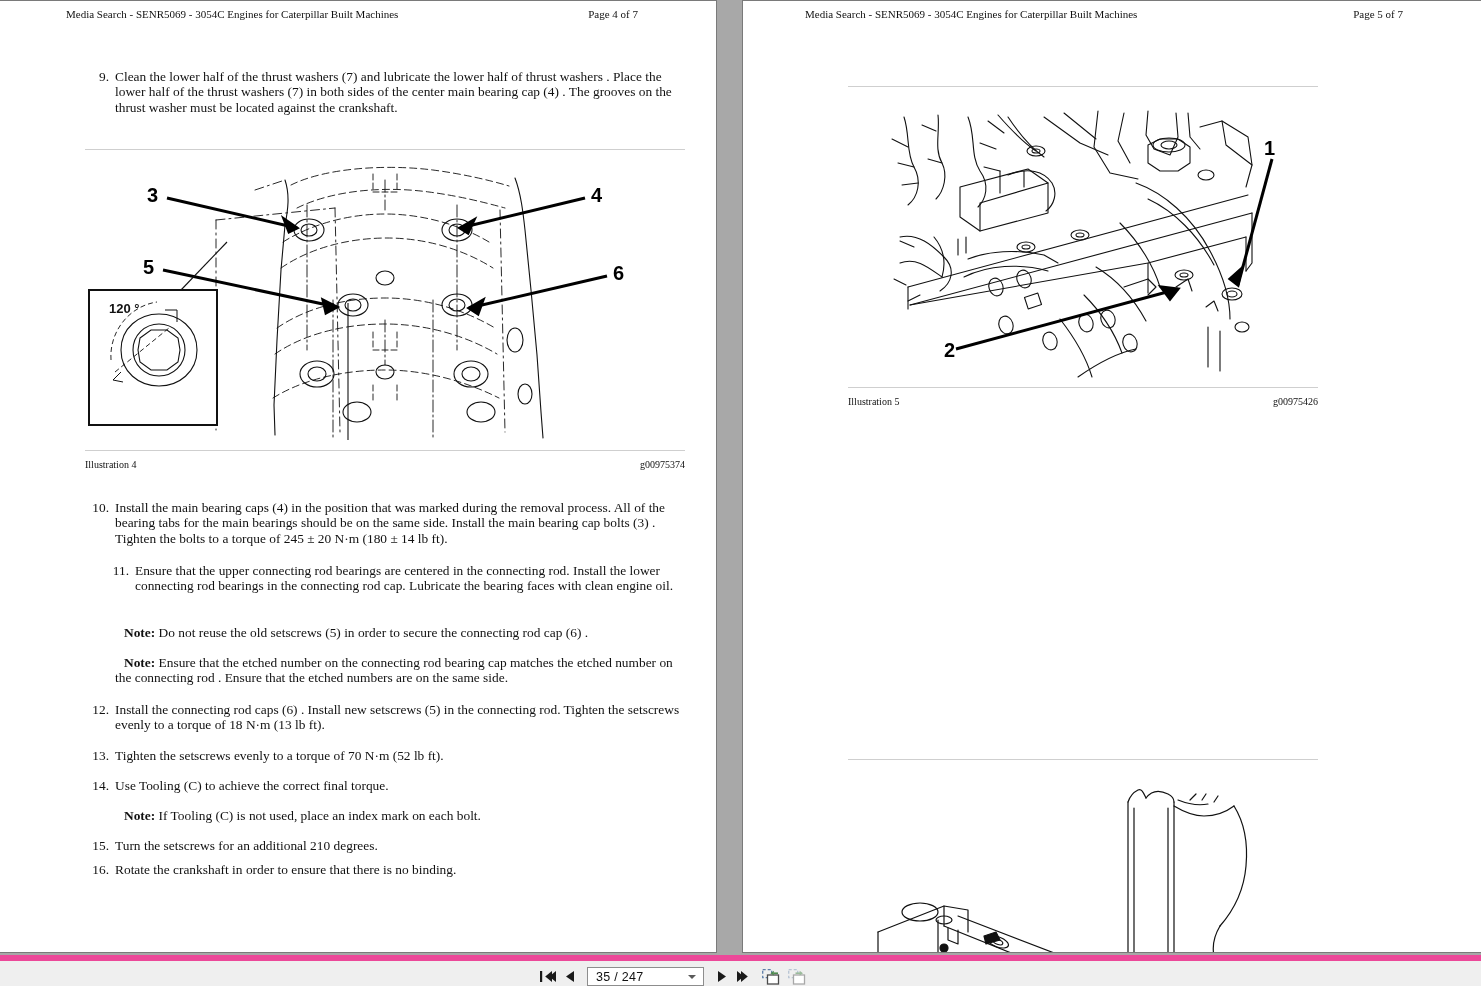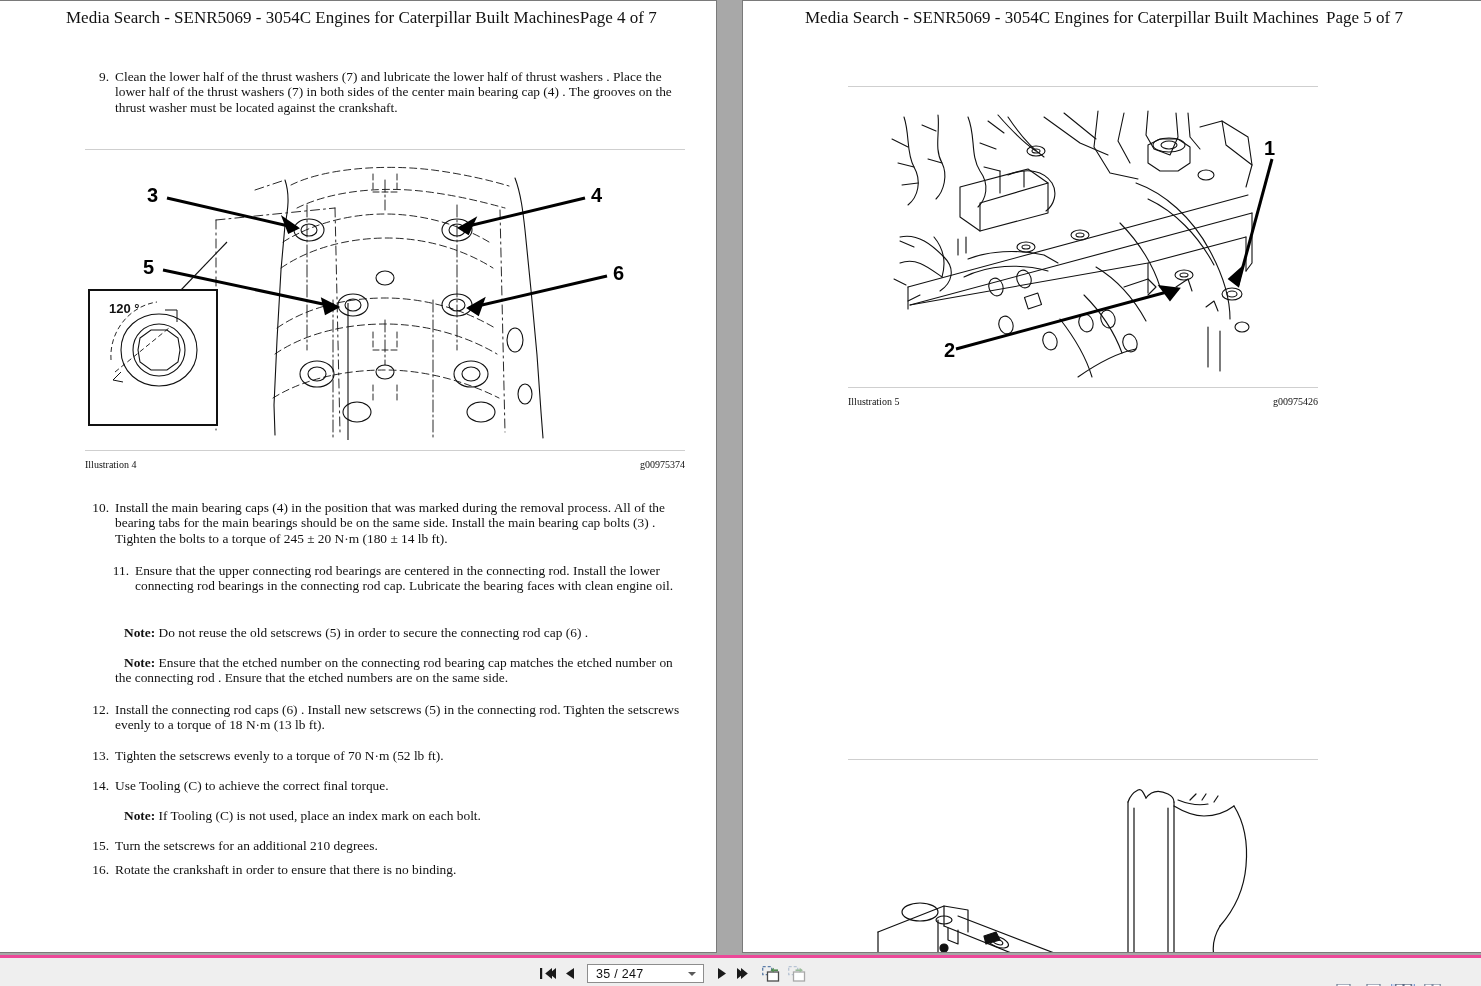--- a/index.html
+++ b/index.html
@@ -40,21 +40,21 @@
   .pg-header {
     position: absolute;
     top: 7px;
     left: 0;
     width: 100%;
     box-sizing: border-box;
     padding: 0 22px 0 30px;
     display: flex;
     justify-content: space-between;
     align-items: baseline;
-    font-size: 17px;
+    font-size: 11px;
     color: #111;
   }
   #page-left .pg-header  { padding-left: 66px; padding-right: 78px; }
   #page-right .pg-header { padding-left: 62px; padding-right: 78px; }
   .pg-header .title { white-space: nowrap; }
   .pg-header .pgnum { white-space: nowrap; }
 
   
   .col {
     position: absolute;
@@ -107,21 +107,21 @@
   .figwrap svg { display: block; width: 100%; height: auto; }
 
   
   #toolbar {
     position: absolute;
     left: 0;
     top: 955px;
     width: 1481px;
     height: 31px;
     background: #efefef;
-    border-top: 3px solid #ec4899;
+    border-top: 6px solid #ec4899;
     box-sizing: border-box;
     font-family: "Liberation Sans", sans-serif;
   }
   .tb-center {
     position: absolute;
     left: 537px;
     top: 0;
     height: 31px;
     display: flex;
     align-items: center;

